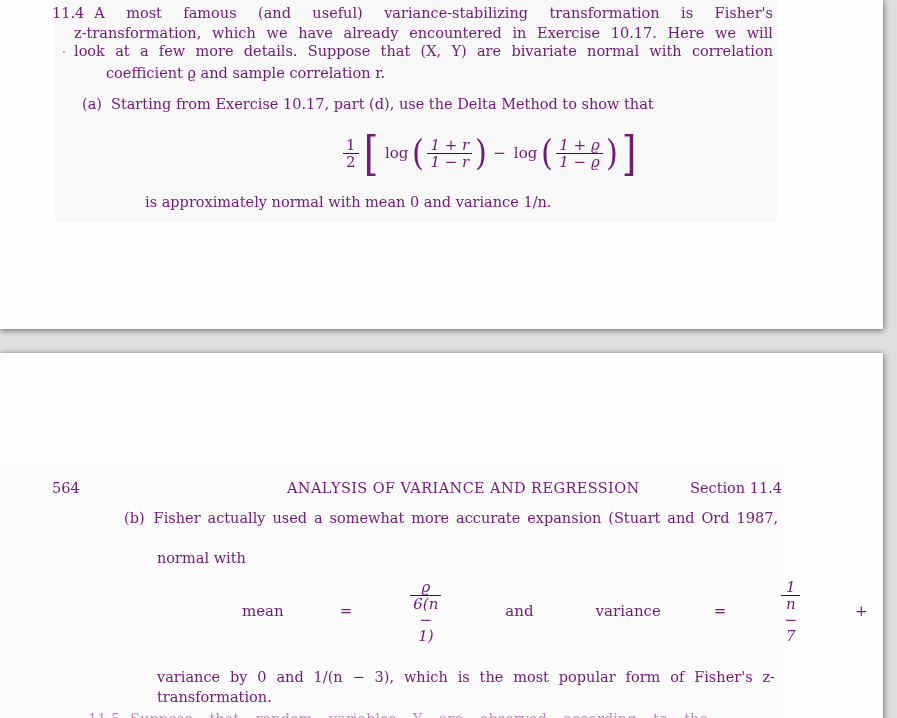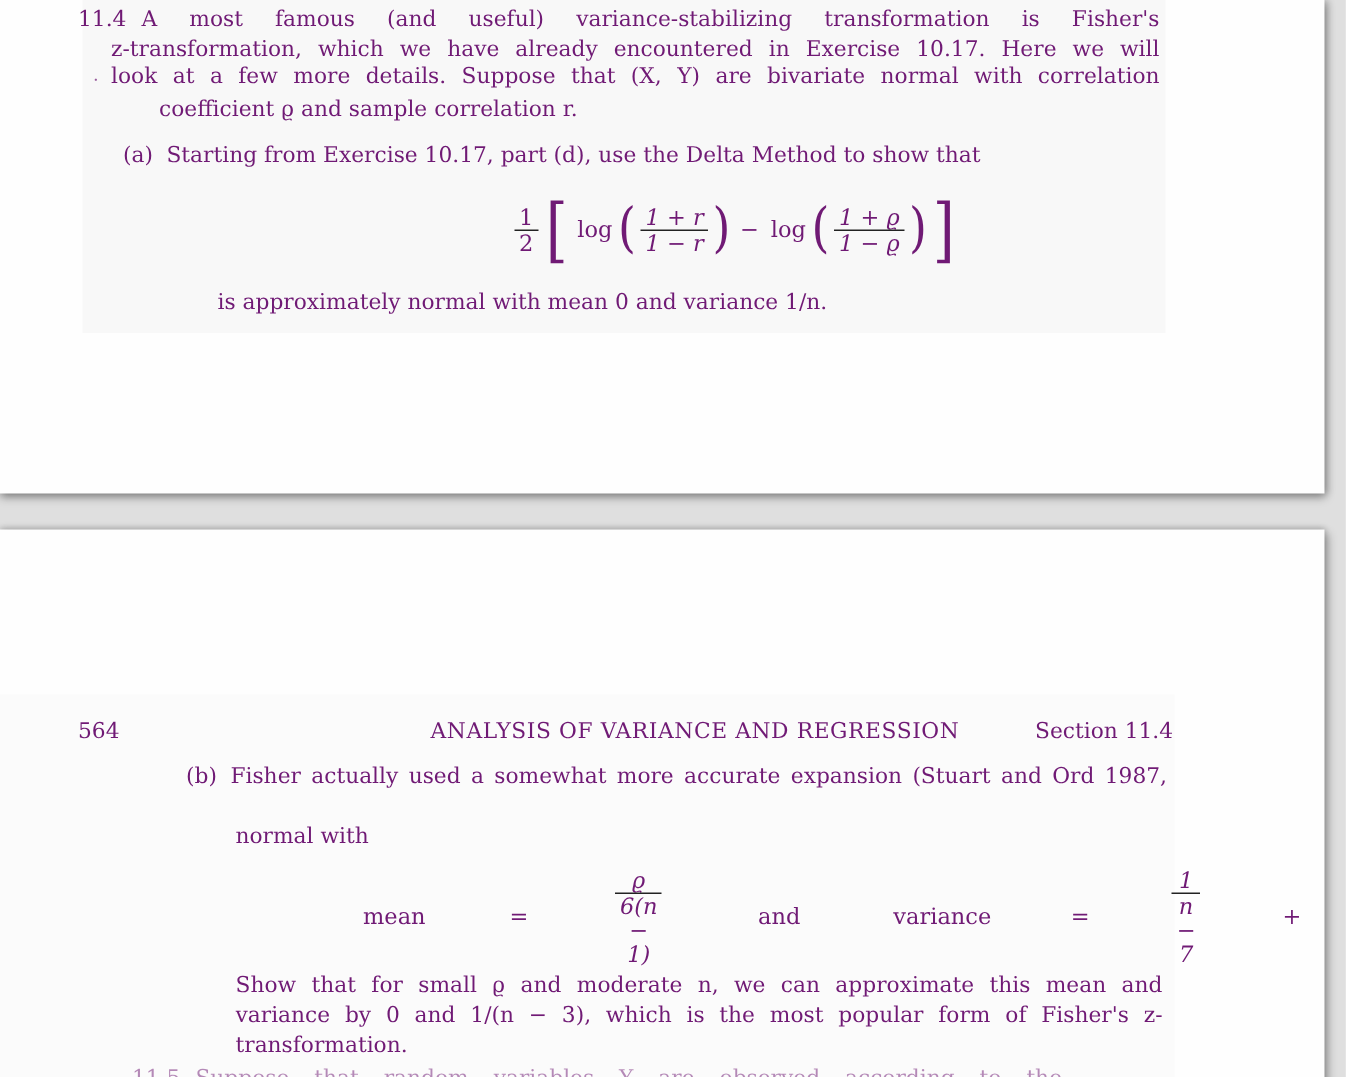--- a/index.html
+++ b/index.html
@@ -118,21 +118,20 @@
         <span class="den">n − 7</span>
       </span>
       <span class="mop">+</span>
       <span class="frac it">
         <span class="num">4 − ϱ²</span>
         <span class="den">2(n − 1)²</span>
       </span>
       <span class="low">.</span>
     </div>
 
-    <div class="abs jline" style="left:157px; top:294px; width:618px;">Show that for small ϱ and moderate n, we can approximate this mean and</div>
     <div class="abs jline" style="left:157px; top:314px; width:618px;">variance by 0 and 1/(n − 3), which is the most popular form of Fisher's z-</div>
     <div class="abs nowrap" style="left:157px; top:334px;">transformation.</div>
 
     <div class="abs jline partial-line" style="left:88px; top:356px; width:620px;">
       <span class="exnum">11.5</span><span>Suppose that random variables Y are observed according to the</span>
     </div>
   </div>
 
 </div>
 

